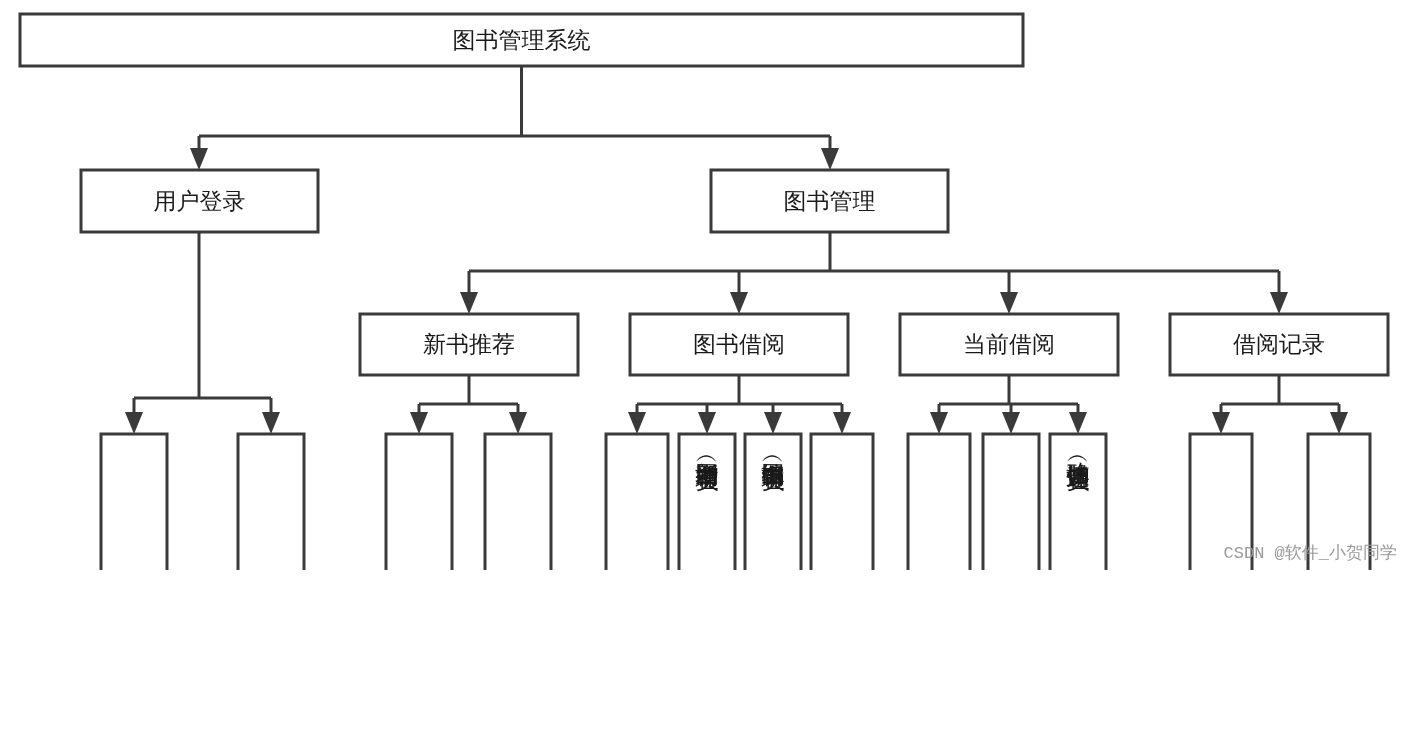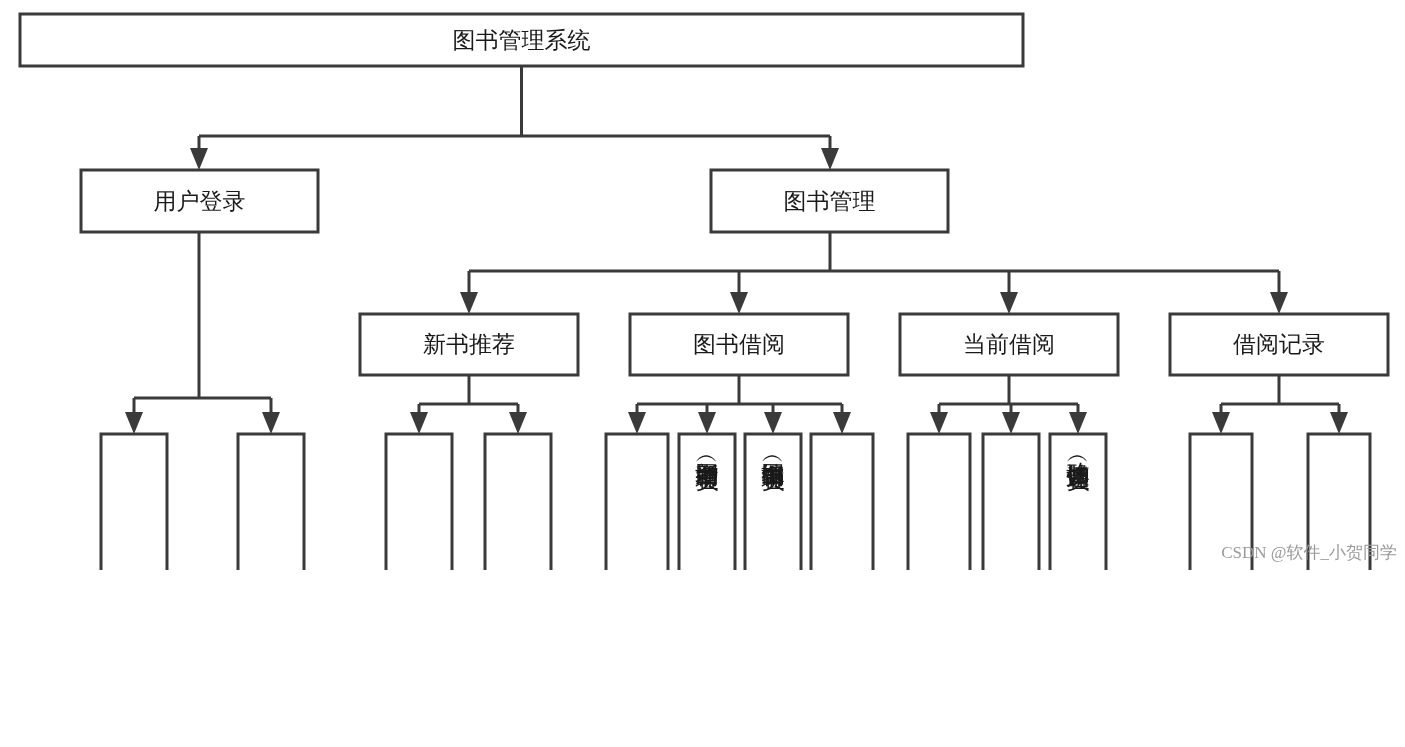--- a/index.html
+++ b/index.html
@@ -60,21 +60,21 @@
     color: #1a1a1a;
     line-height: 1.18;
     letter-spacing: 1px;
     white-space: nowrap;
     pointer-events: none;
   }
   .watermark {
     position: absolute;
     right: 8px;
     bottom: 6px;
-    font-family: Liberation Serif, serif;
+    font-family: Liberation Mono, monospace;
     font-size: 17px;
     color: #9a9a9a;
     white-space: nowrap;
   }
 </style>
 </head>
 <body>
 
 <div id="diagram-root">
 

